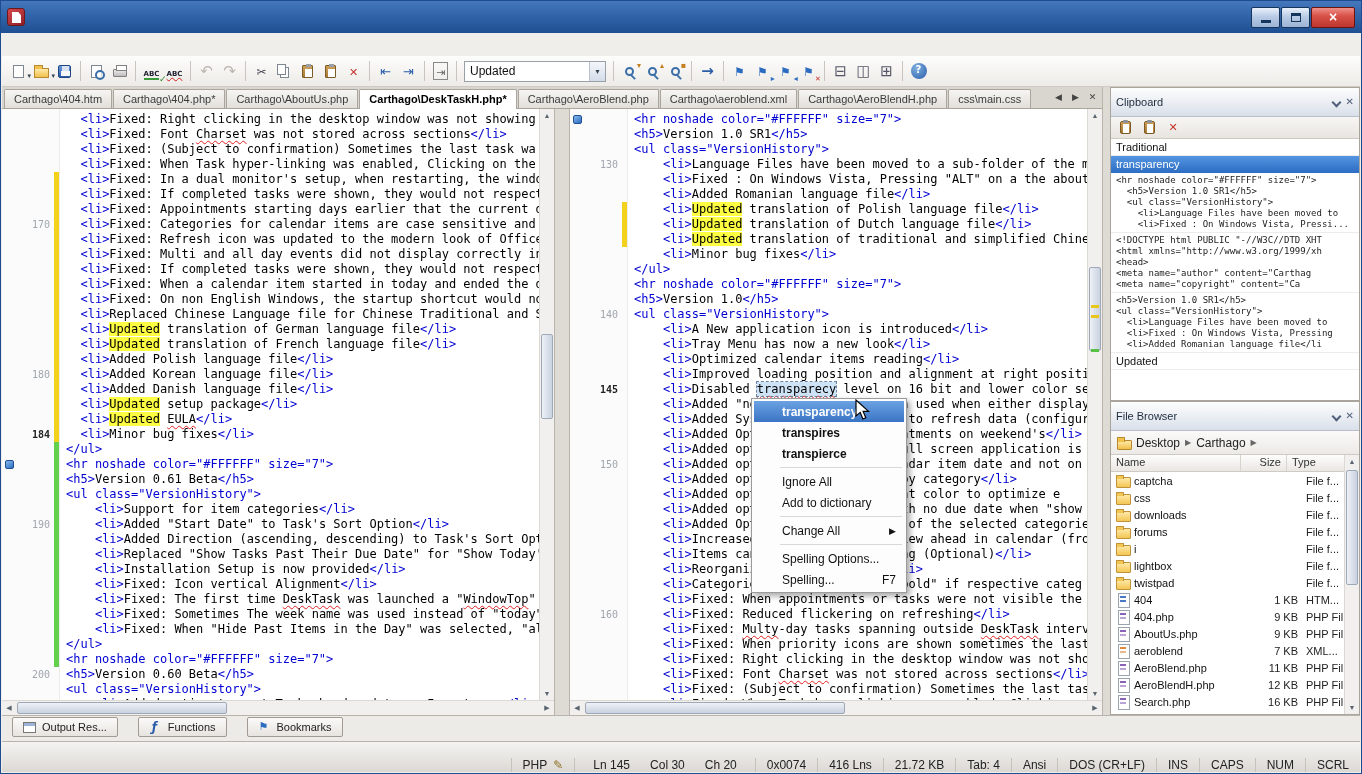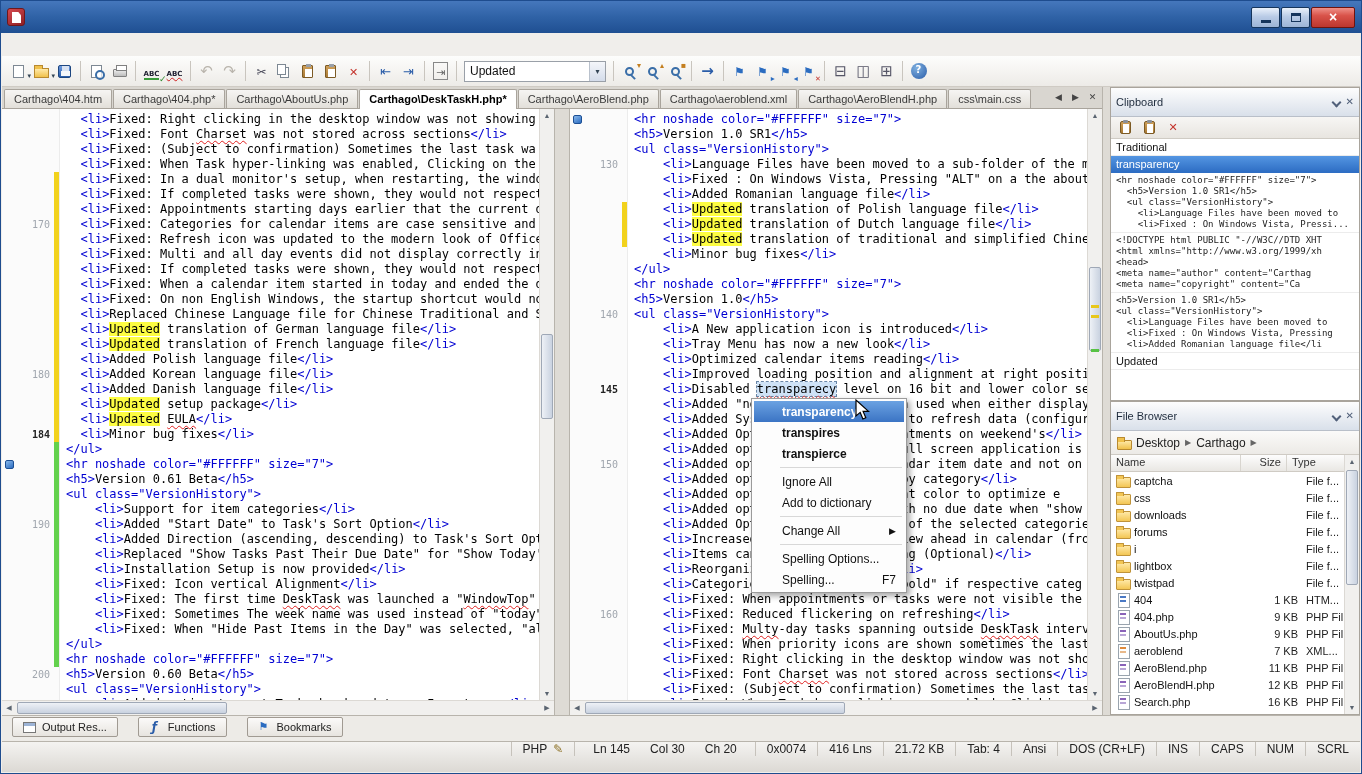--- a/index.html
+++ b/index.html
@@ -160,21 +160,21 @@
 .fb-vscroll{width:15px;flex:none;background:#f1f0ee;border-left:1px solid #dcd9d4;position:relative}
 
 
 .bottomtabs{position:absolute;left:1px;right:1px;bottom:32px;height:26px;background:#edebe7;border-top:1px solid #b8b4ac;display:flex;align-items:flex-start;gap:20px;padding:1px 10px}
 .btab{height:20px;display:flex;align-items:center;gap:6px;padding:0 10px;border:1px solid #a09a92;border-radius:2px;background:linear-gradient(#fbfaf9,#e7e4df);font-size:11px;color:#222;white-space:nowrap}
 .bticon{width:13px;height:11px;position:relative;font-family:"DejaVu Sans",sans-serif}
 .bticon.output-icon{border:1px solid #777;background:#fff}
 .bticon.output-icon::before{content:"";position:absolute;left:0;right:0;top:0;height:3px;background:#9db4d6}
 .bticon.functions-icon::before{content:"ƒ";font-style:italic;color:#2a5ca8;font-size:12px;position:absolute;top:-2px;left:3px;font-weight:bold}
 .bticon.bookmarks-icon::before{content:"⚑";color:#2b6cc0;font-size:11px;position:absolute;top:-2px;left:1px}
-.statusbar{position:absolute;left:1px;right:1px;bottom:1px;height:31px;background:linear-gradient(#f4f3f1,#dcd9d4);border-top:1px solid #b8b4ac;display:flex;align-items:flex-start;font-size:12px;color:#222}
+.statusbar{position:absolute;left:1px;right:1px;bottom:1px;height:31px;background:linear-gradient(#f4f3f1,#dcd9d4);border-top:1px solid #b8b4ac;display:flex;align-items:flex-end;font-size:12px;color:#222}
 .sb-fill{flex:1}
 .sb-seg{display:flex;align-items:center;justify-content:center;gap:6px;border-left:1px solid #c6c2bb;padding:0 11px;white-space:nowrap}
 .sb-pos span{margin:0 7px}
 .sb-pencil{color:#8a6d1f;font-size:12px;font-family:"DejaVu Sans",sans-serif}
 
 
 .context-menu{position:absolute;left:750px;top:397px;width:156px;background:#fdfdfd;border:1px solid #9b9b9b;box-shadow:3px 3px 6px rgba(0,0,0,.35);padding:2px;z-index:50;font-size:12px}
 .cm-item{height:21px;display:flex;align-items:center;padding:0 8px 0 28px;position:relative;color:#111}
 .cm-item.sugg{font-weight:bold}
 .cm-item.sel{background:linear-gradient(#6ba2e2,#3b74c4);color:#fff}

